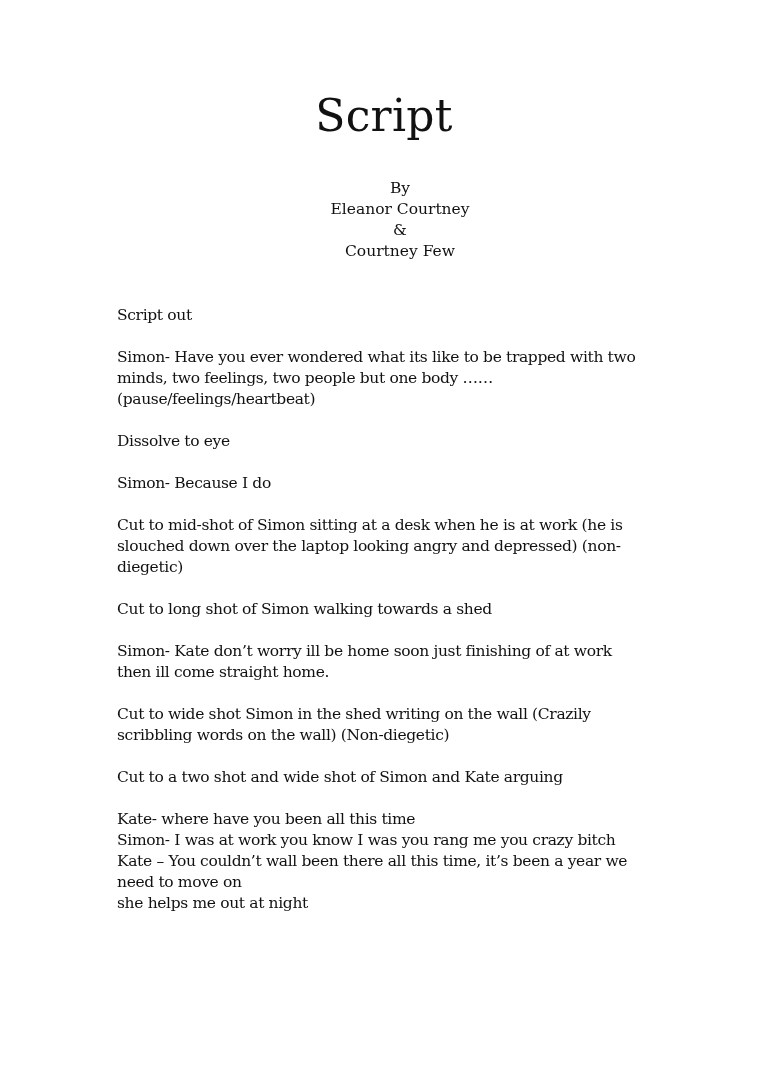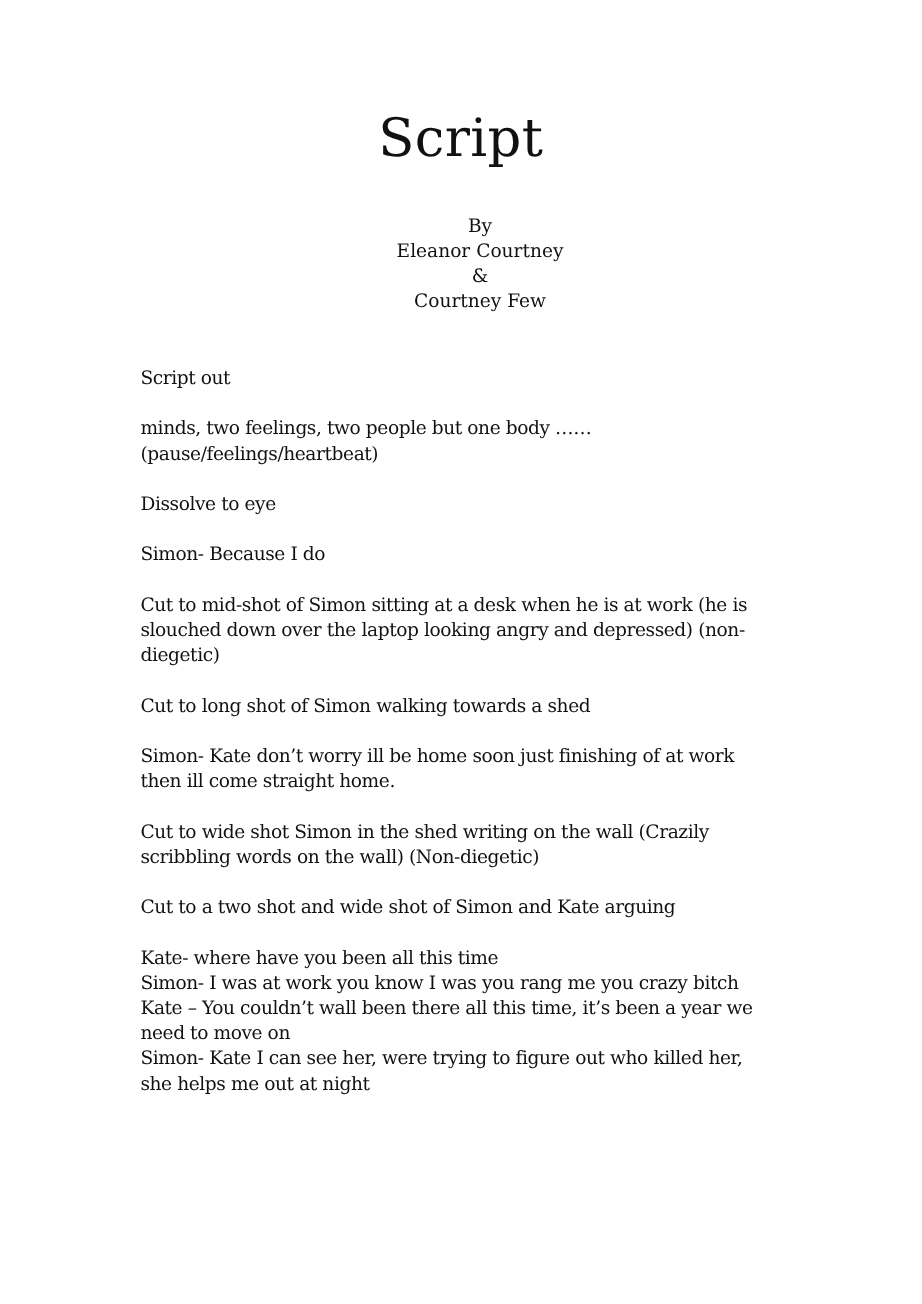--- a/index.html
+++ b/index.html
@@ -27,20 +27,21 @@
     <div>Eleanor Courtney</div>
     <div>&amp;</div>
     <div>Courtney Few</div>
   </div>
 
   <div class="body">
     <p class="para">
       <span class="line">Script out</span>
     </p>
     <p class="para">
+      <span class="line">Simon- Have you ever wondered what its like to be trapped with two</span>
       <span class="line">minds, two feelings, two people but one body ……</span>
       <span class="line">(pause/feelings/heartbeat)</span>
     </p>
     <p class="para">
       <span class="line">Dissolve to eye</span>
     </p>
     <p class="para">
       <span class="line">Simon- Because I do</span>
     </p>
     <p class="para">
@@ -60,17 +61,16 @@
       <span class="line">scribbling words on the wall) (Non-diegetic)</span>
     </p>
     <p class="para">
       <span class="line">Cut to a two shot and wide shot of Simon and Kate arguing</span>
     </p>
     <p class="para tight">
       <span class="line">Kate- where have you been all this time</span>
       <span class="line">Simon- I was at work you know I was you rang me you crazy bitch</span>
       <span class="line">Kate – You couldn’t wall been there all this time, it’s been a year we</span>
       <span class="line">need to move on</span>
-      <span class="line">Simon- Kate I can see her, were trying to figure out who killed her,</span>
       <span class="line">she helps me out at night</span>
     </p>
   </div>
 </div>
 
 </body></html>

